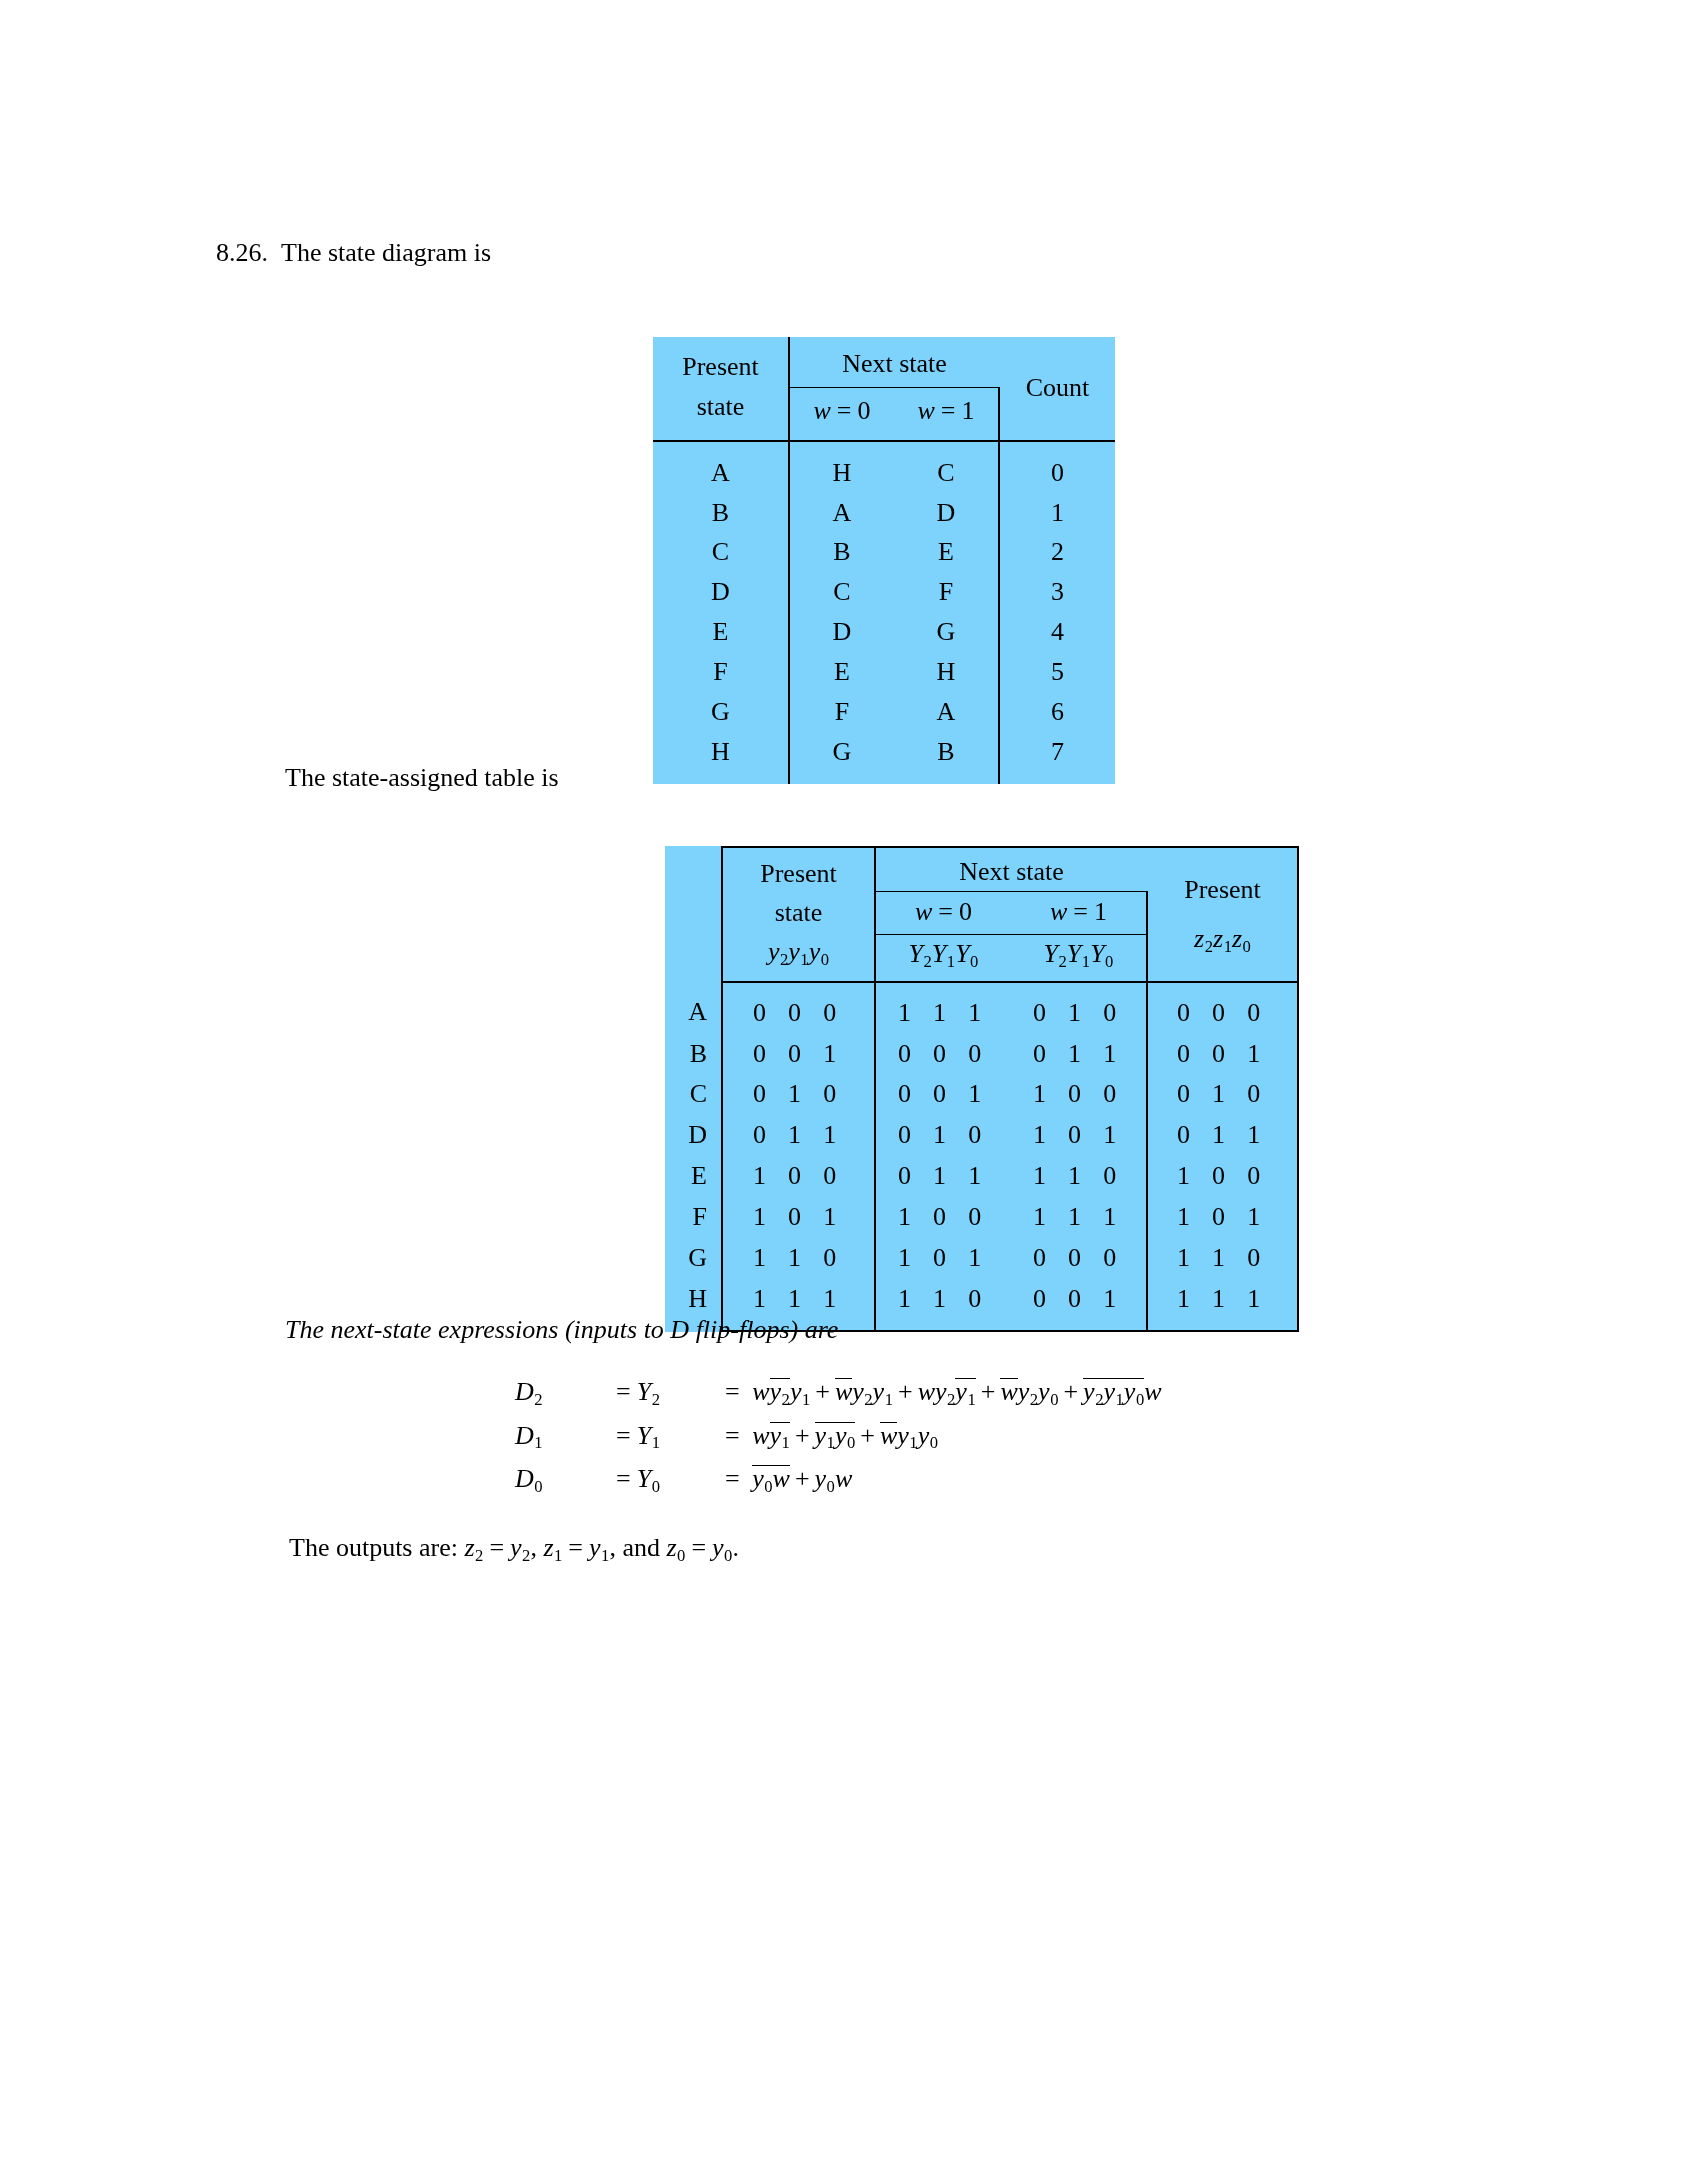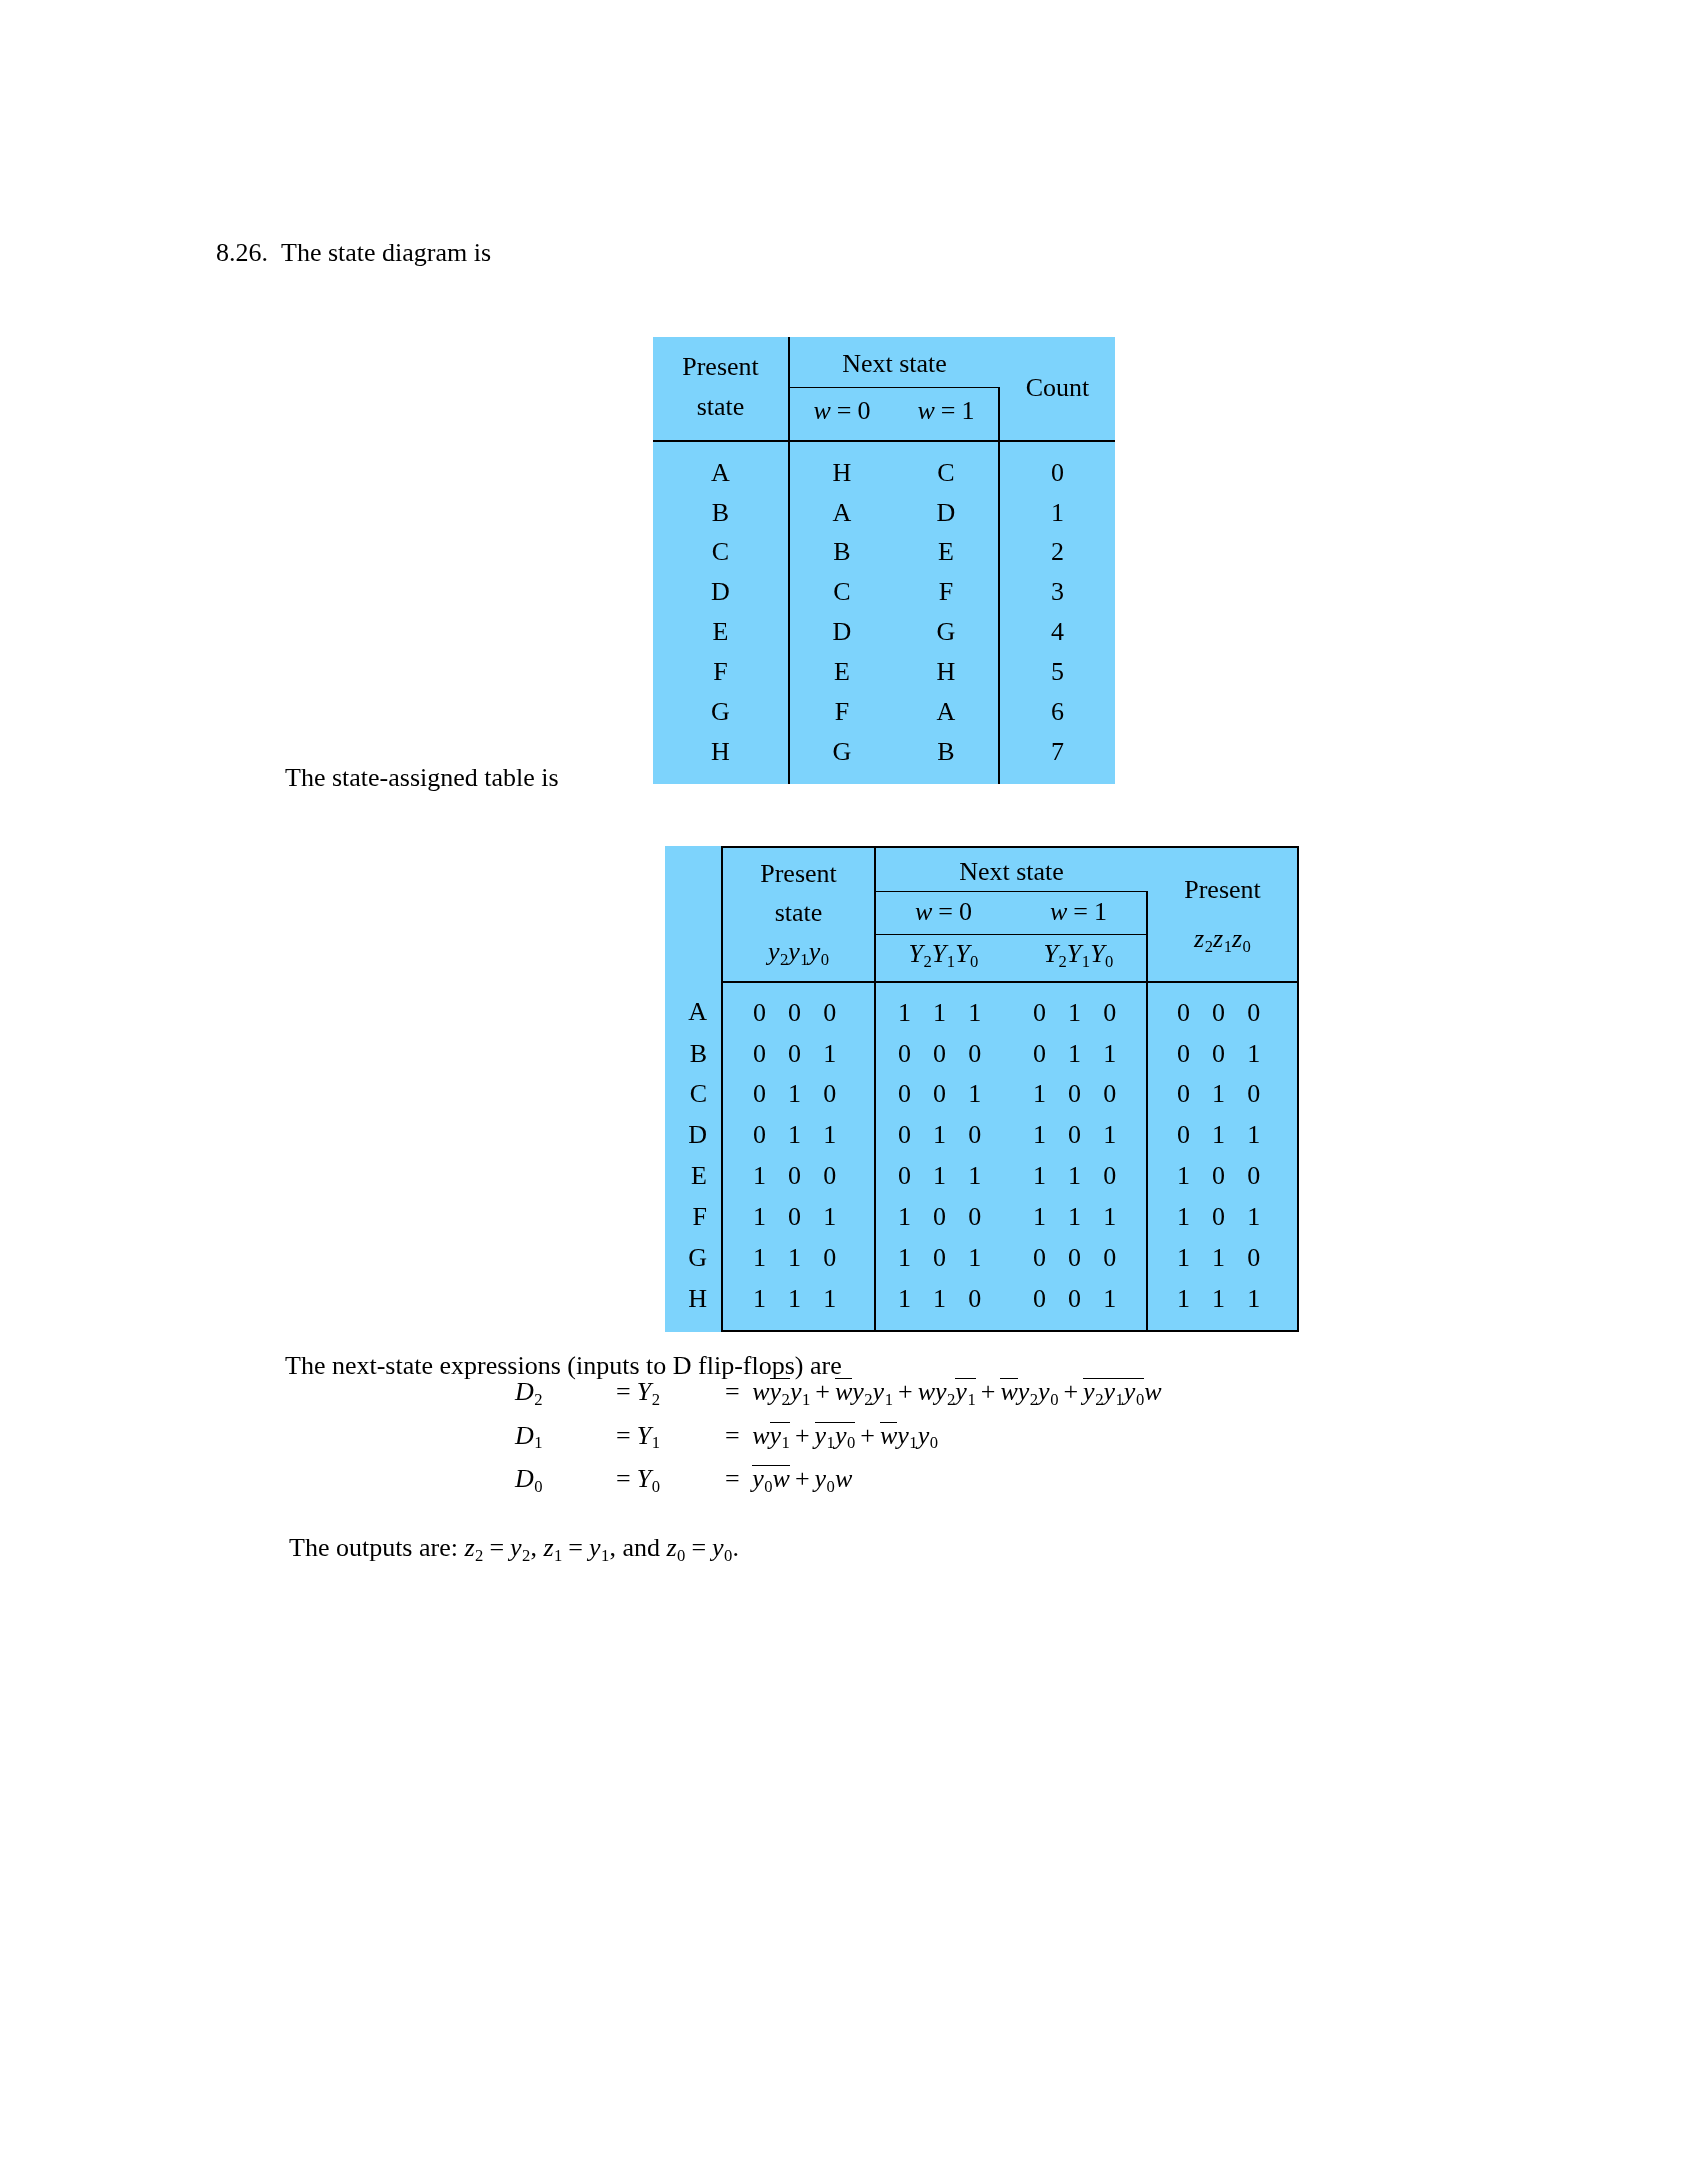--- a/index.html
+++ b/index.html
@@ -32,21 +32,21 @@
   .prob-head {
     position: absolute;
     left: 216px;
     top: 238px;
     font-size: 26px;
     white-space: nowrap;
   }
   .prob-num { display: inline-block; width: 65px; }
 
   .para-1 { left: 285px; top: 760px; }
-  .para-2 { left: 285px; top: 1348px; }
+  .para-2 { left: 285px; top: 1312px; font-style: italic; }
   .para-3 { left: 289px; top: 1530px; }
 
   
   .mi {
     font-family: "Liberation Serif", "DejaVu Serif", serif;
     font-style: italic;
   }
   .mn { font-style: normal; }
   sub.msub-n {
     font-size: 0.64em;

